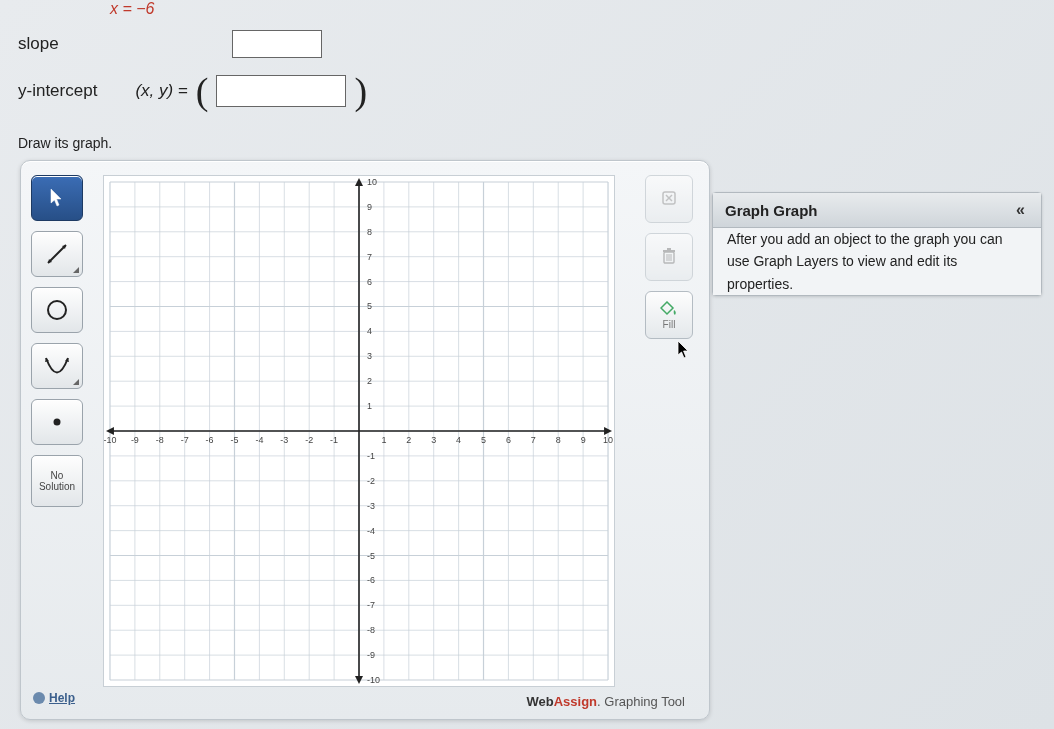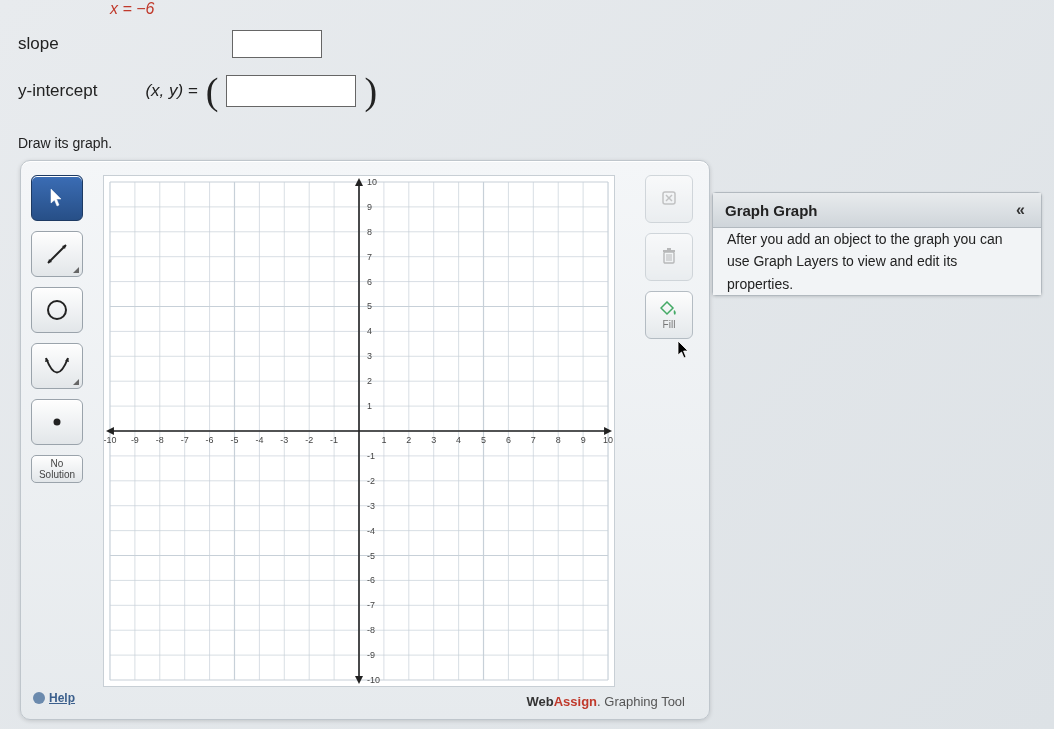--- a/index.html
+++ b/index.html
@@ -42,21 +42,21 @@
   .slope-input-wrap { margin-left: 165px; }
   .row-yint {
     position: absolute;
     left: 18px;
     top: 72px;
     display: flex;
     align-items: center;
     gap: 8px;
     font-size: 17px;
   }
-  .xy-label { font-style: italic; margin-left: 40px; }
+  .xy-label { font-style: italic; margin-left: 30px; }
   .paren {
     font-size: 38px;
     font-weight: 300;
     font-family: 'Times New Roman', serif;
     line-height: 1;
   }
   .wide-input {
     width: 130px;
     height: 32px;
     border: 1px solid #666;
@@ -110,21 +110,21 @@
   .tool-btn .corner {
     position: absolute;
     right: 3px;
     bottom: 3px;
     width: 0; height: 0;
     border-right: 6px solid #666;
     border-top: 6px solid transparent;
   }
   .no-solution {
     width: 52px;
-    height: 28px;
+    height: 52px;
     border: 1px solid #9aa3ab;
     border-radius: 5px;
     background: linear-gradient(to bottom, #fefefe, #e2e6e9);
     font-size: 10px;
     line-height: 1.1;
     color: #444;
     display: flex;
     align-items: center;
     justify-content: flex-start;
     text-align: center;

